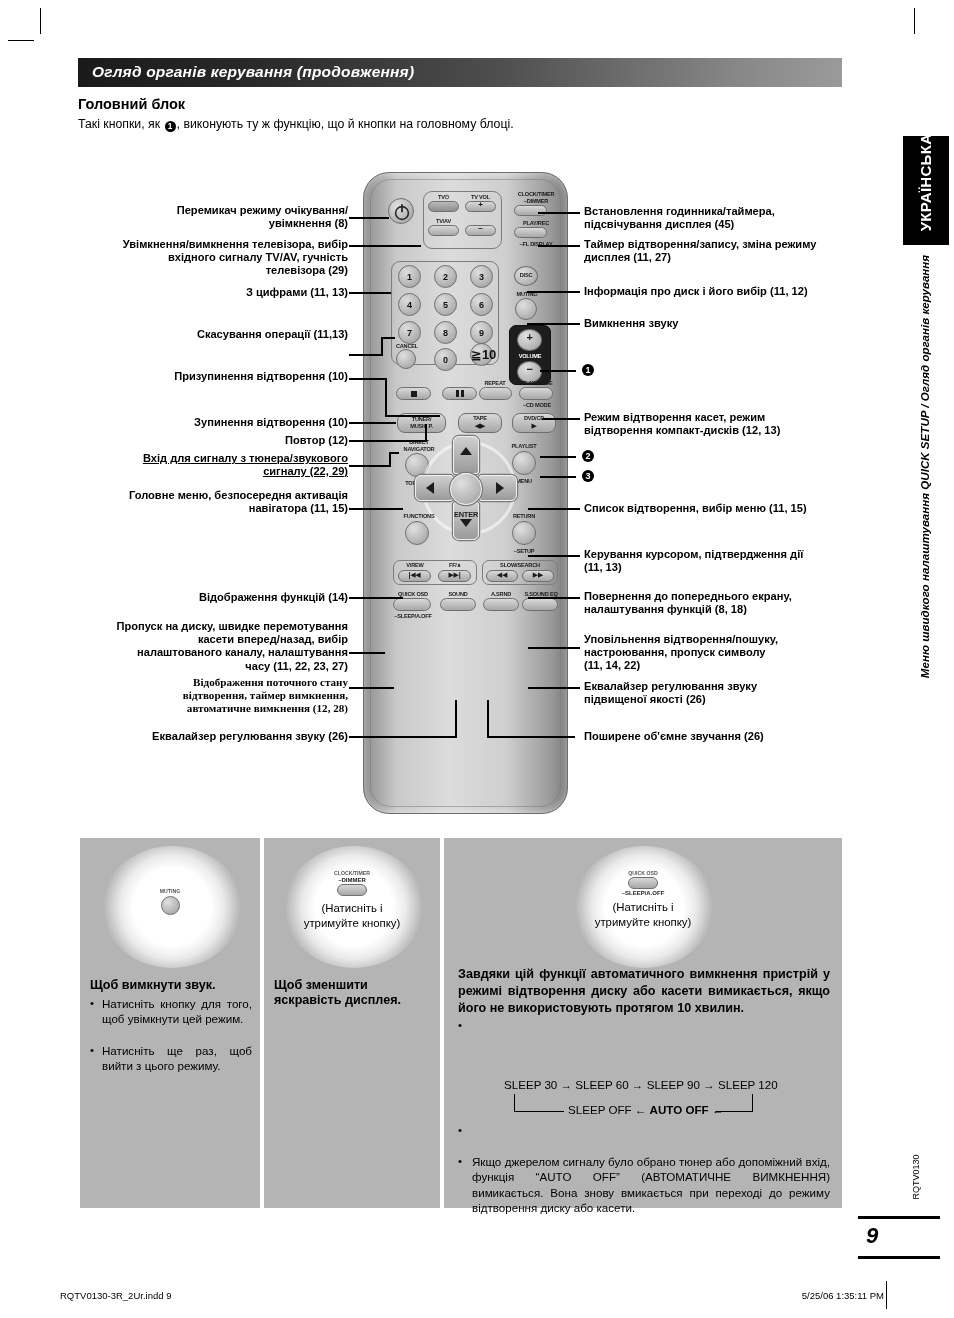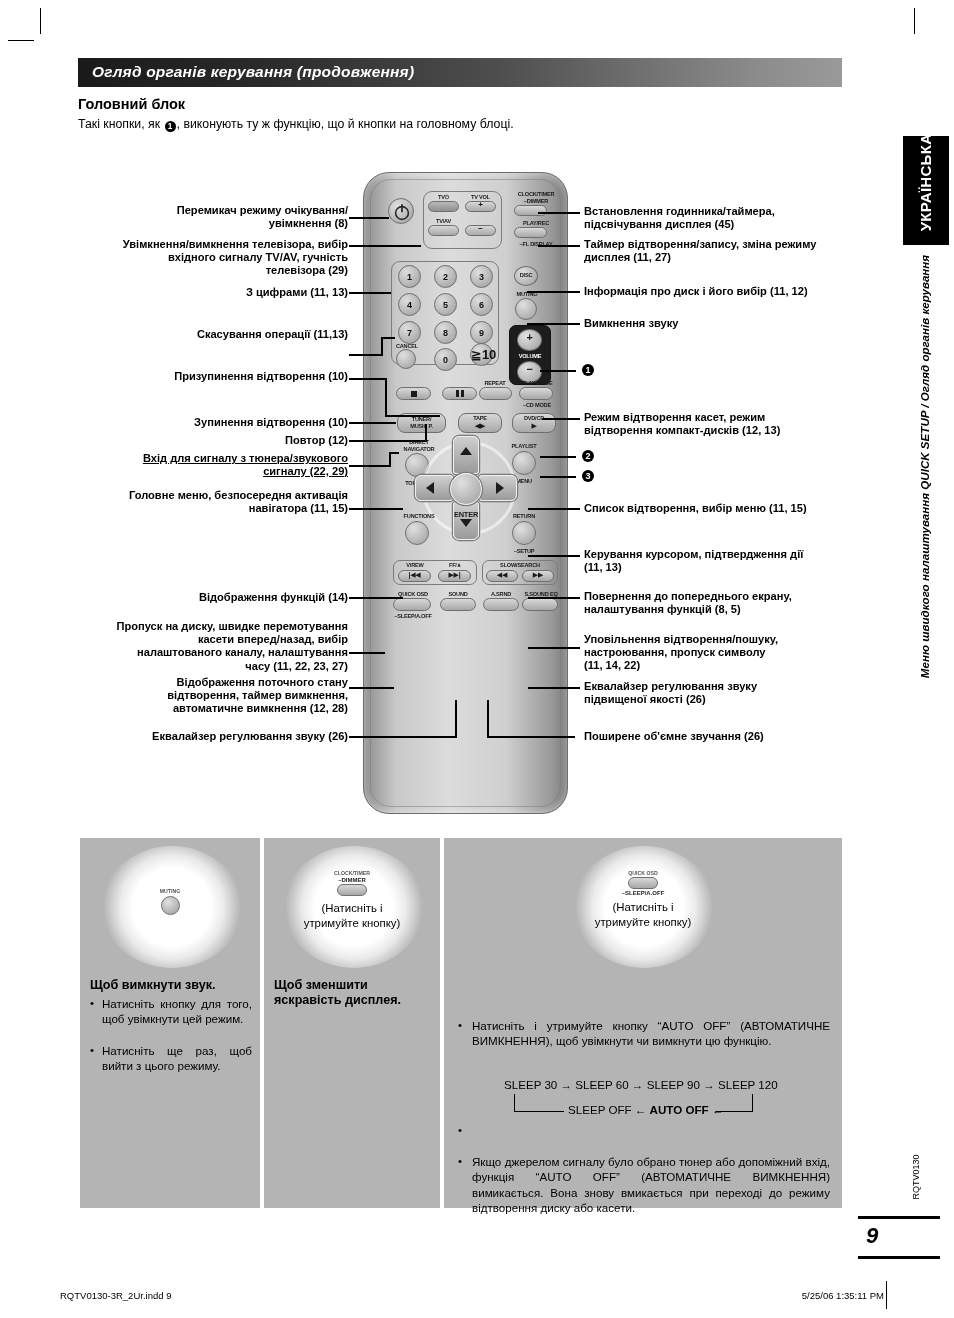--- a/index.html
+++ b/index.html
@@ -333,21 +333,21 @@
 <div class="cl r" style="left:120px;top:591px;width:228px;">
   <span style="white-space:pre-line;">Відображення функцій (14)</span>
 </div>
 <div class="cl r" style="left:70px;top:620px;width:278px;">
   <span style="white-space:pre-line;">Пропуск на диску, швидке перемотування
 касети вперед/назад, вибір
 налаштованого каналу, налаштування
 часу (11, 22, 23, 27)</span>
 </div>
 <div class="cl r" style="left:85px;top:676px;width:263px;">
-  <span style="white-space:pre-line;">Відображення поточного стану
+  <span style="white-space:pre-line;font-family:Liberation Serif, serif;">Відображення поточного стану
 відтворення, таймер вимкнення,
 автоматичне вимкнення (12, 28)</span>
 </div>
 <div class="cl r" style="left:85px;top:730px;width:263px;">
   <span style="white-space:pre-line;">Еквалайзер регулювання звуку (26)</span>
 </div>
 
 <div class="cl l" style="left:584px;top:205px;width:280px;">
   <span style="white-space:pre-line;">Встановлення годинника/таймера,
 підсвічування дисплея (45)</span>
@@ -371,21 +371,21 @@
 <div class="numdot" style="left:582px;top:470px;">3</div>
 <div class="cl l" style="left:584px;top:502px;width:280px;">
   <span style="white-space:pre-line;">Список відтворення, вибір меню (11, 15)</span>
 </div>
 <div class="cl l" style="left:584px;top:548px;width:280px;">
   <span style="white-space:pre-line;">Керування курсором, підтвердження дії
 (11, 13)</span>
 </div>
 <div class="cl l" style="left:584px;top:590px;width:280px;">
   <span style="white-space:pre-line;">Повернення до попереднього екрану,
-налаштування функцій (8, 5)</span>
+налаштування функцій (8, 18)</span>
 </div>
 <div class="cl l" style="left:584px;top:633px;width:280px;">
   <span style="white-space:pre-line;">Уповільнення відтворення/пошуку,
 настроювання, пропуск символу
 (11, 14, 22)</span>
 </div>
 <div class="cl l" style="left:584px;top:680px;width:280px;">
   <span style="white-space:pre-line;">Еквалайзер регулювання звуку
 підвищеної якості (26)</span>
 </div>
@@ -416,22 +416,22 @@
 </div>
 
 <div class="cbox" id="cbox3">
   <div class="glow" style="left:130px;top:8px;width:140px;height:122px;"></div>
   <div class="minibtn-lbl" style="left:0;top:32px;">QUICK OSD</div>
   <div class="btn pill" style="left:184px;top:39px;width:30px;height:12px;"></div>
   <div class="minibtn-lbl" style="left:0;top:52px;font-size:6px;color:#222;font-weight:bold;">–SLEEP/A.OFF</div>
   <div class="holdtxt" style="left:0;top:62px;white-space:pre-line;">(Натисніть і
 утримуйте кнопку)</div>
 
+  <div class="chead" style="left:14px;top:128px;width:372px;text-align:justify;line-height:17px;">Завдяки цій функції автоматичного вимкнення пристрій у режимі відтворення диску або касети вимикається, якщо його не використовують протягом 10 хвилин.</div>
   <div class="bul-dot" style="left:14px;top:180px;">•</div>
-  <div class="cbody" style="left:28px;top:180px;width:358px;">Натисніть і утримуйте кнопку “AUTO OFF” (АВТОМАТИЧНЕ ВИМКНЕННЯ), щоб увімкнути чи вимкнути цю функцію.</div>
 
   <div class="sleepline" style="left:60px;top:240px;">SLEEP 30 → SLEEP 60 → SLEEP 90 → SLEEP 120</div>
   <div class="flowline" style="left:70px;top:256px;width:1.3px;height:18px;"></div>
   <div class="flowline" style="left:70px;top:273px;width:50px;height:1.3px;"></div>
   <div class="flowline" style="left:308px;top:256px;width:1.3px;height:18px;"></div>
   <div class="flowline" style="left:272px;top:273px;width:37px;height:1.3px;"></div>
   <div class="sleepline" style="left:124px;top:265px;">
     <span>SLEEP OFF ← </span><span style="font-weight:bold;">AUTO OFF</span><span> ←</span>
   </div>
 

